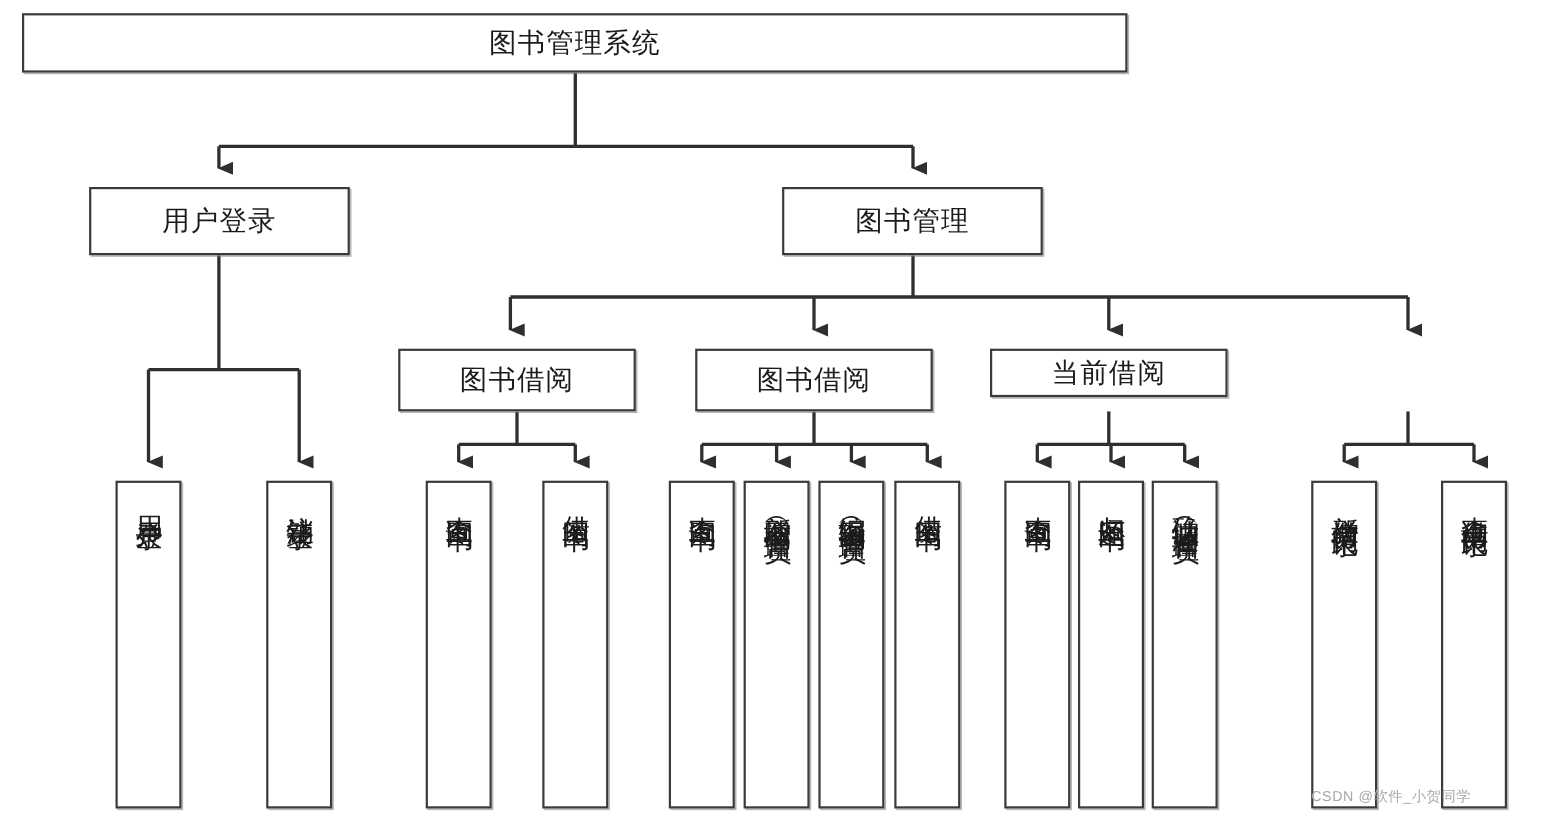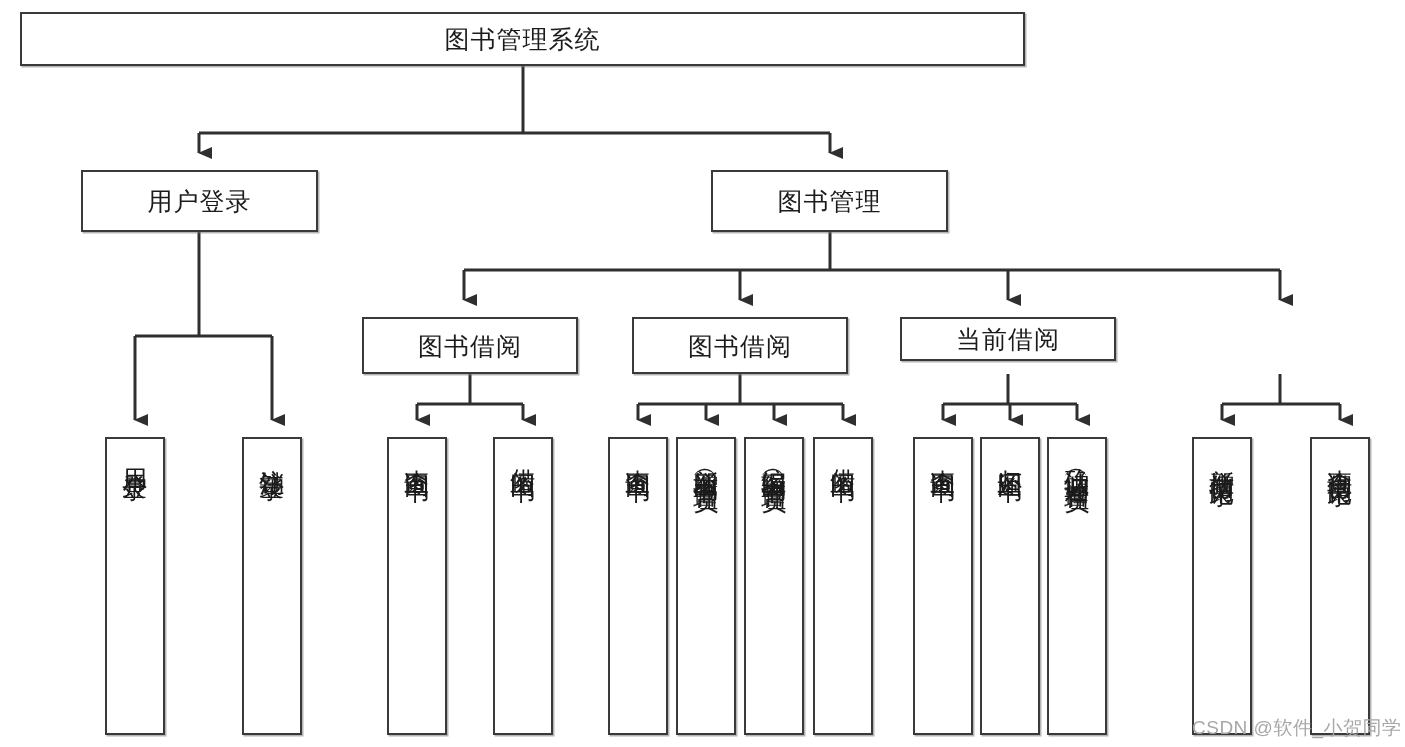--- a/index.html
+++ b/index.html
@@ -59,21 +59,21 @@
     line-height:1.06;
     letter-spacing:3px;
     white-space:nowrap;
     height:auto;
     max-height:100%;
   }
   
   #watermark{
     position:absolute;
     z-index:3;
-    font-size:19px;
+    font-size:13px;
     color:#a7a7a7;
     white-space:nowrap;
     user-select:none;
     letter-spacing:0.5px;
   }
 </style>
 </head>
 <body>
 
 <div id="canvas">

